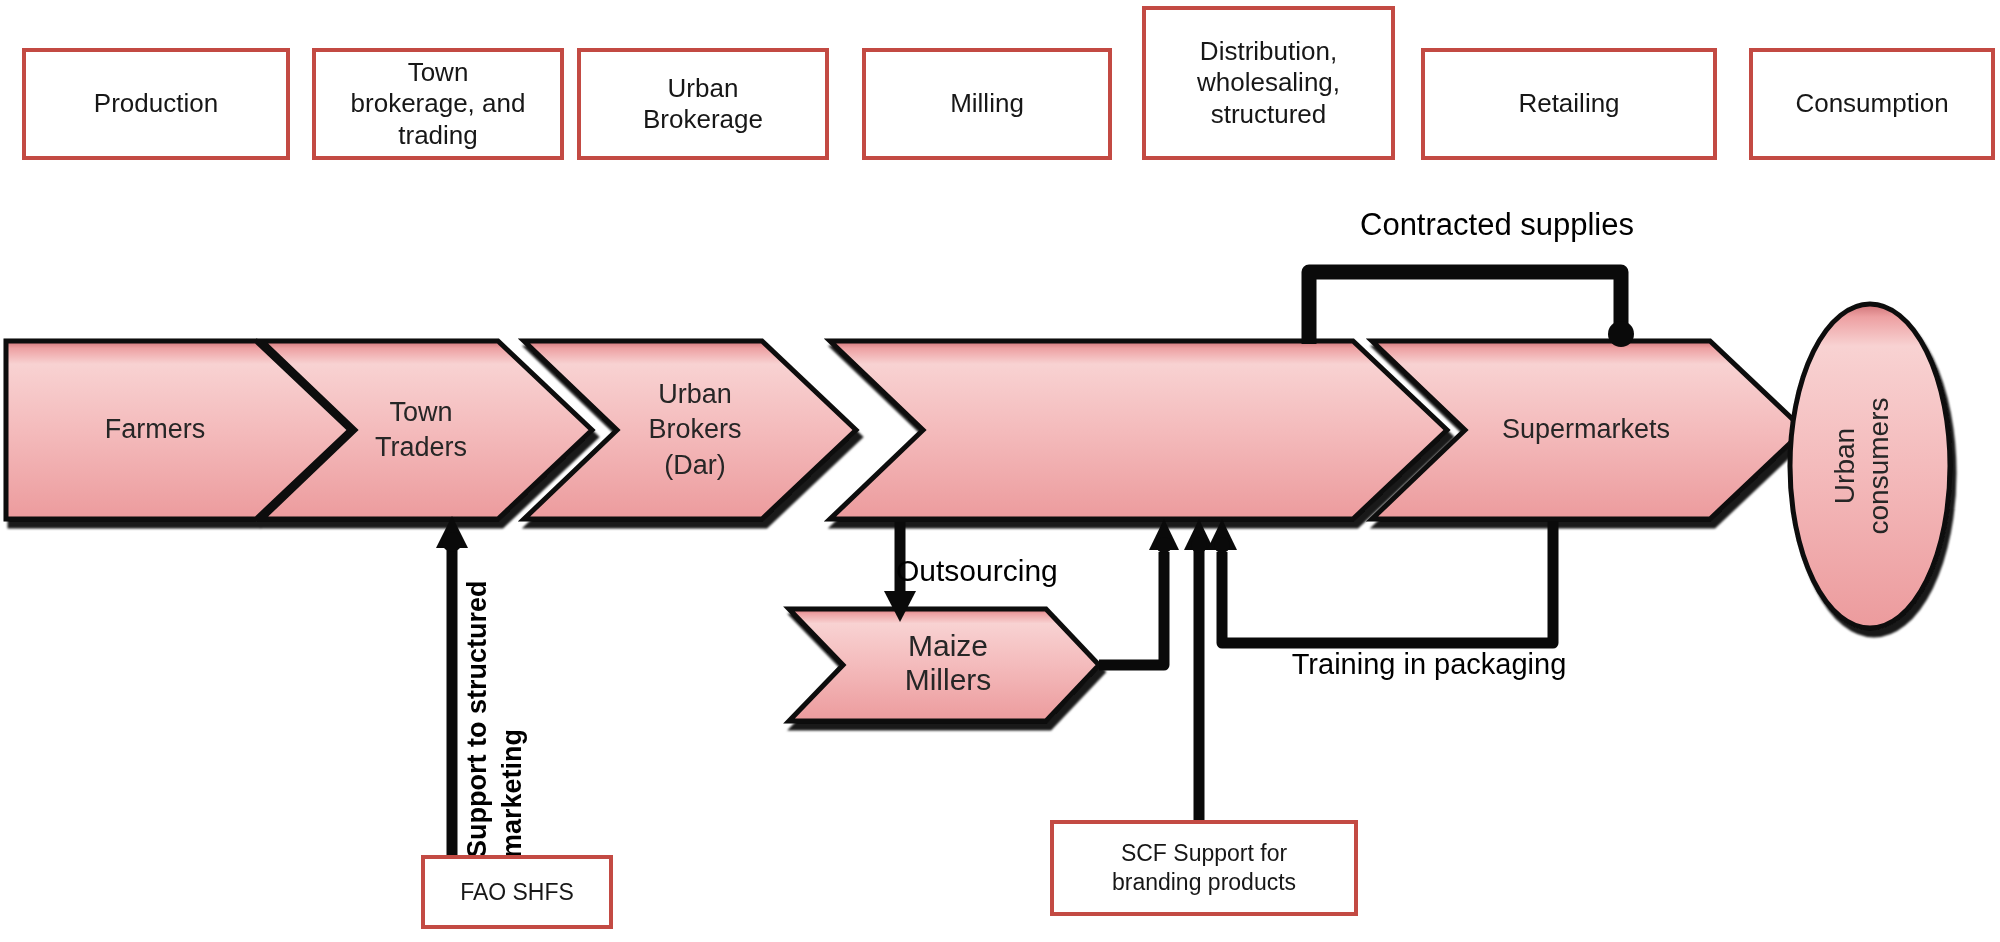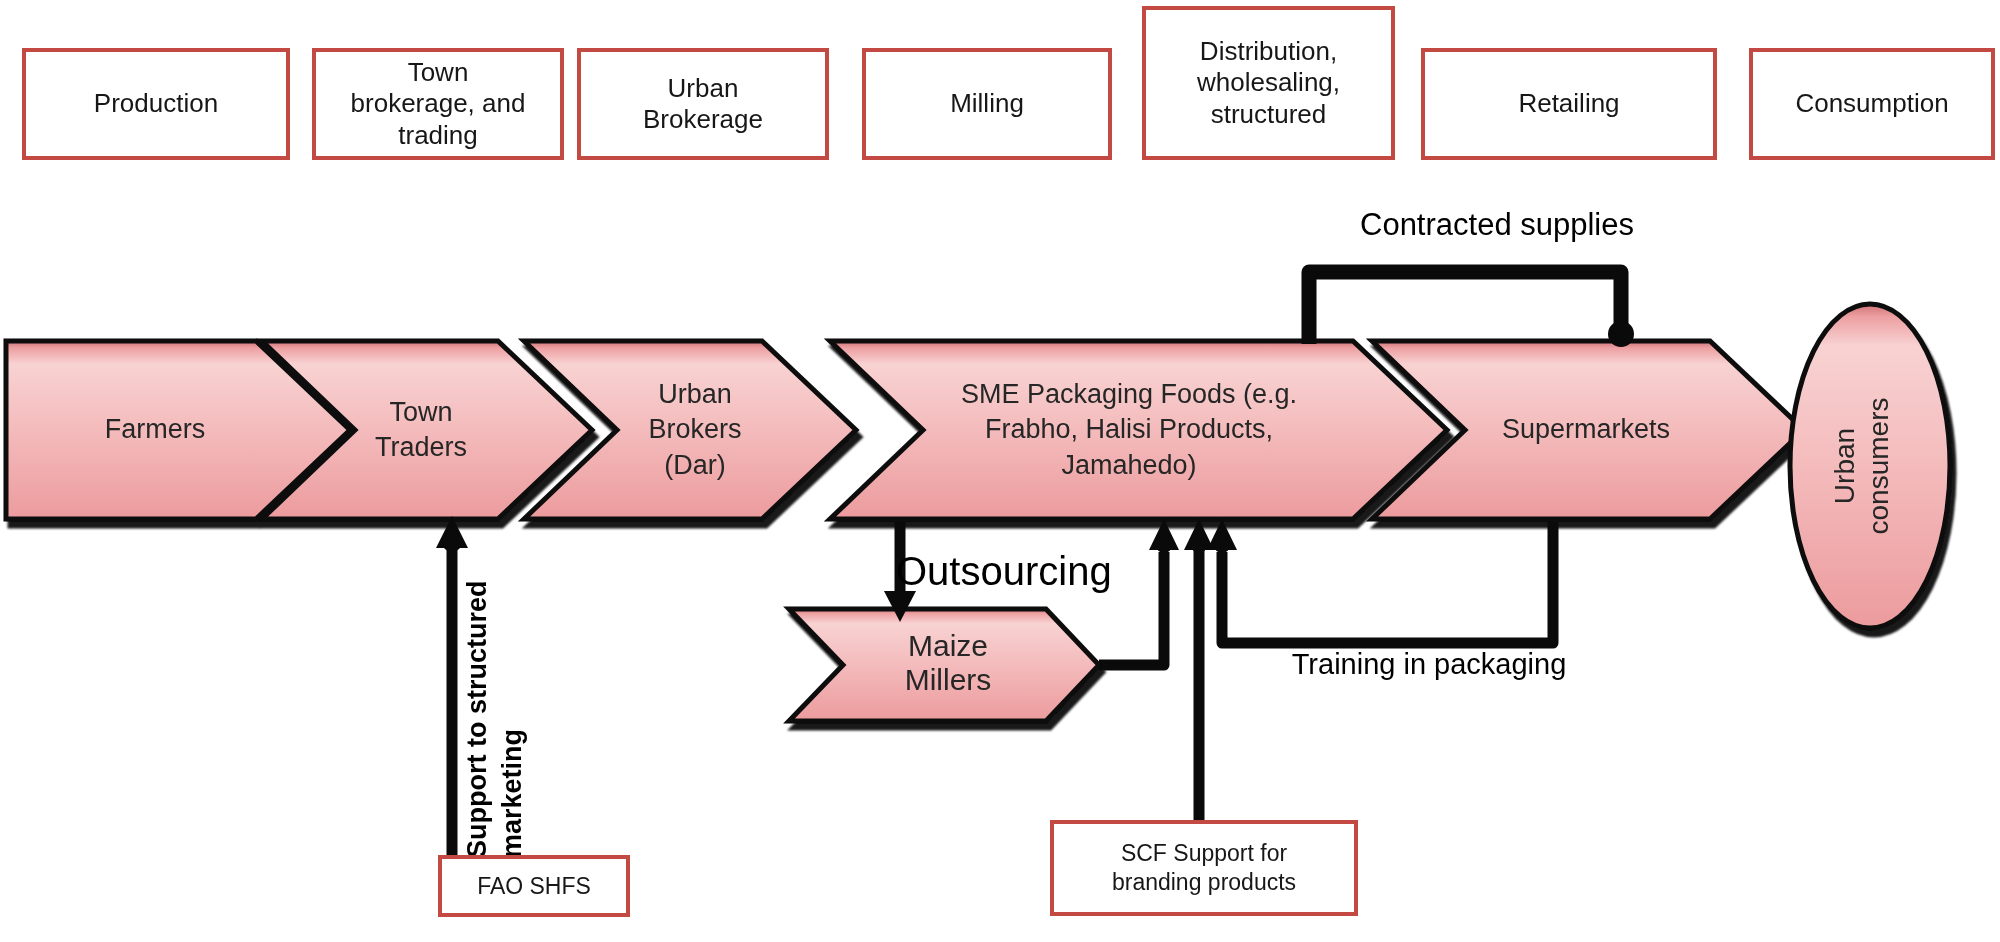--- a/index.html
+++ b/index.html
@@ -106,32 +106,29 @@
 structured</div>
   <div class="stage-box" style="left:1421px;top:48px;width:296px;height:112px">Retailing</div>
   <div class="stage-box" style="left:1749px;top:48px;width:246px;height:112px">Consumption</div>
 
   <div class="shape-label" style="left:15px;top:341px;width:280px;height:178px">Farmers</div>
   <div class="shape-label" style="left:296px;top:341px;width:250px;height:178px">Town
 Traders</div>
   <div class="shape-label" style="left:570px;top:341px;width:250px;height:178px">Urban
 Brokers
 (Dar)</div>
-  <div class="shape-label" style="left:929px;top:341px;width:400px;height:178px">SME  Packaging Foods (e.g.
-Frabho, Halisi Products,
-Jamahedo)</div>
   <div class="shape-label" style="left:1426px;top:341px;width:320px;height:178px">Supermarkets</div>
   <div class="shape-label" style="left:848px;top:606px;width:200px;height:114px;font-size:30px;line-height:1.15">Maize
 Millers</div>
   <div class="shape-label rot" style="left:1762px;top:416px;width:200px;height:100px;font-size:28px;line-height:1.2">Urban
 consumers</div>
 
   <div class="annotation" style="left:1332px;top:204px;width:330px;height:42px;font-size:31px">Contracted supplies</div>
-  <div class="annotation" style="left:896px;top:552px;height:38px;font-size:40px">Outsourcing</div>
+  <div class="annotation" style="left:896px;top:552px;height:38px;font-size:30px">Outsourcing</div>
   <div class="annotation" style="left:1284px;top:646px;width:290px;height:36px;font-size:29px">Training in packaging</div>
   <div class="support-note" style="left:358px;top:660px;width:300px;height:96px">Support to structured
 marketing</div>
 
-  <div class="info-box" style="left:438px;top:855px;width:192px;height:62px">FAO SHFS</div>
+  <div class="info-box" style="left:421px;top:855px;width:192px;height:74px">FAO SHFS</div>
   <div class="info-box" style="left:1050px;top:820px;width:308px;height:96px">SCF Support for
 branding products</div>
 
 </div>
 
 </body></html>

